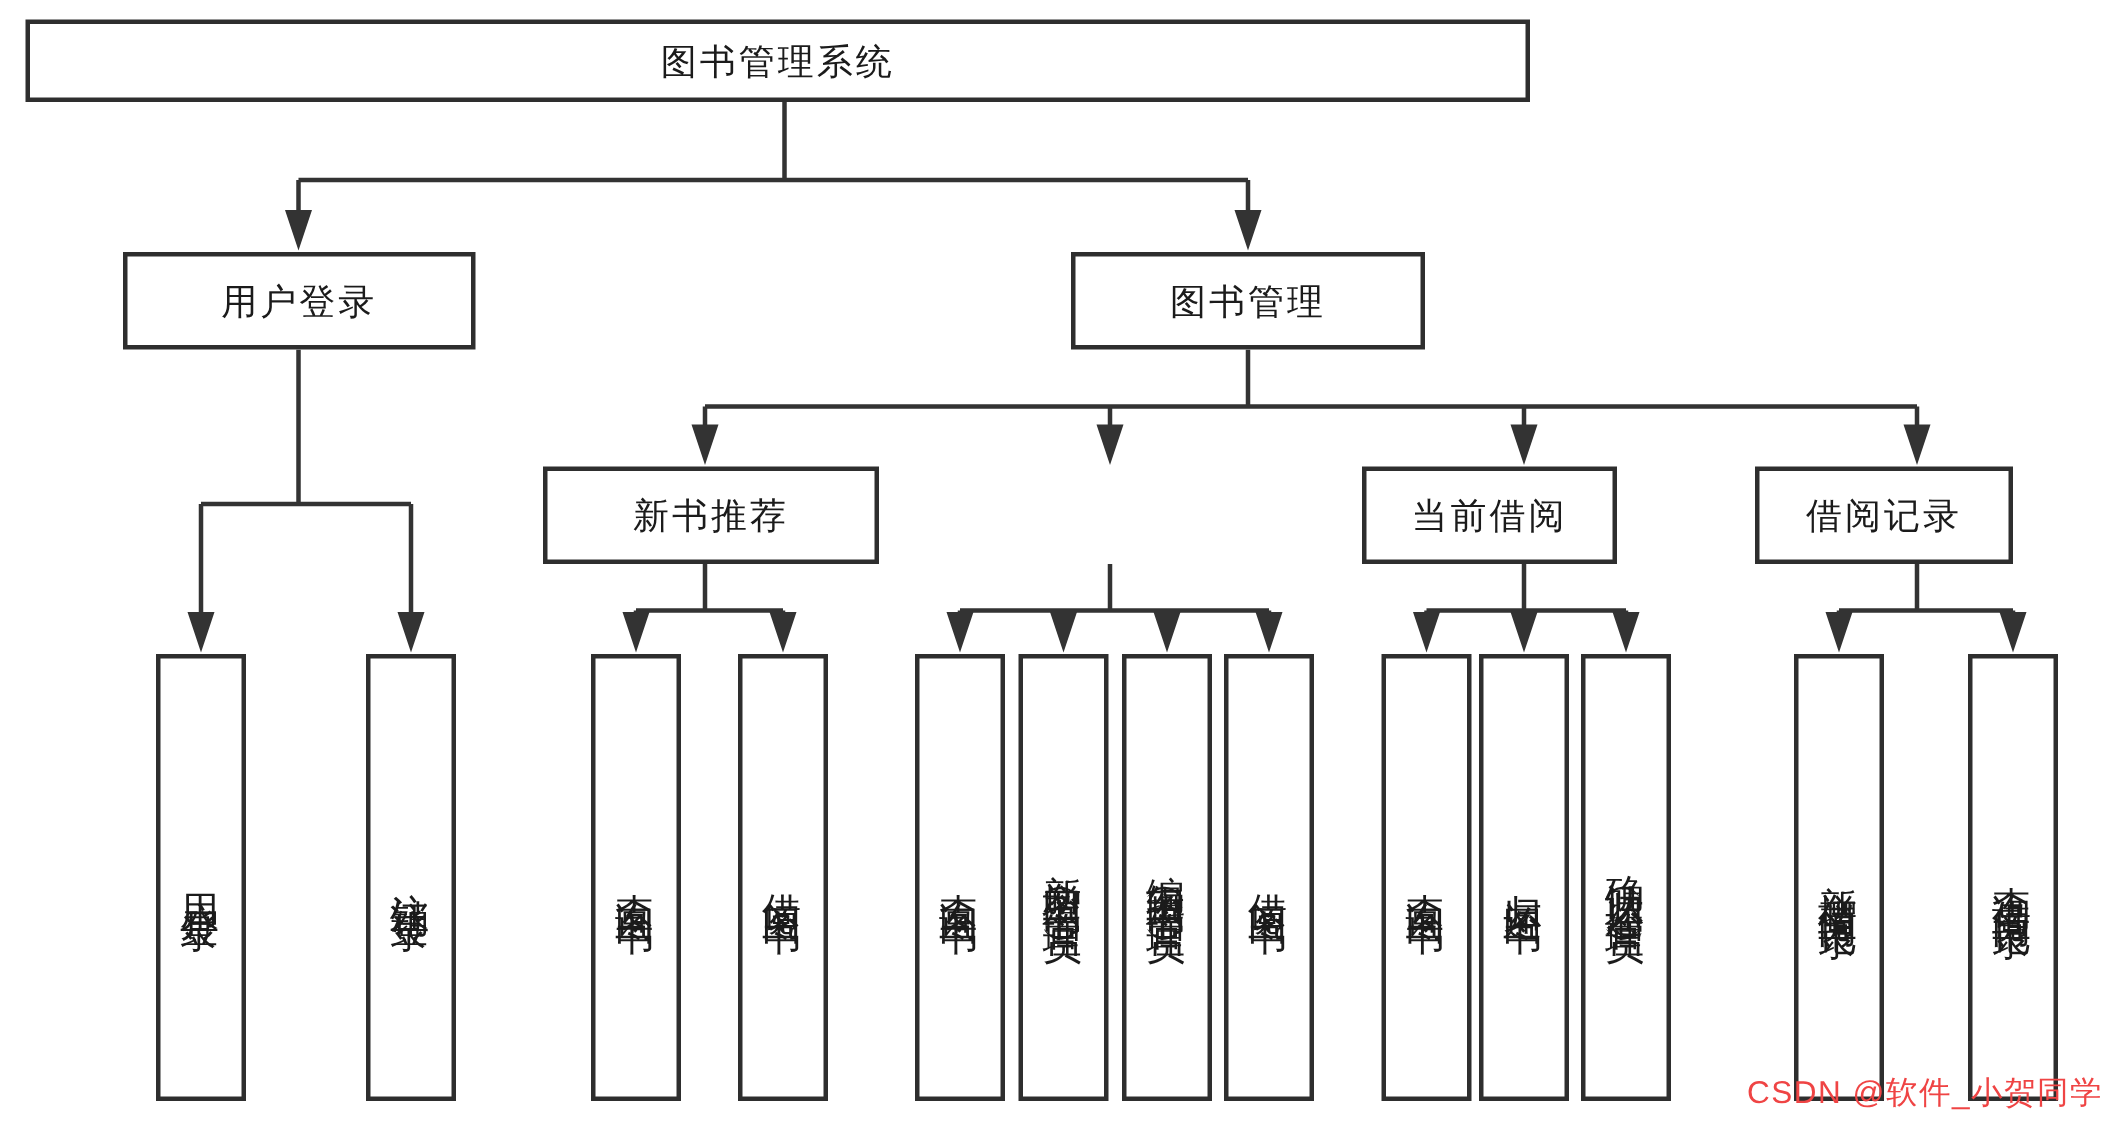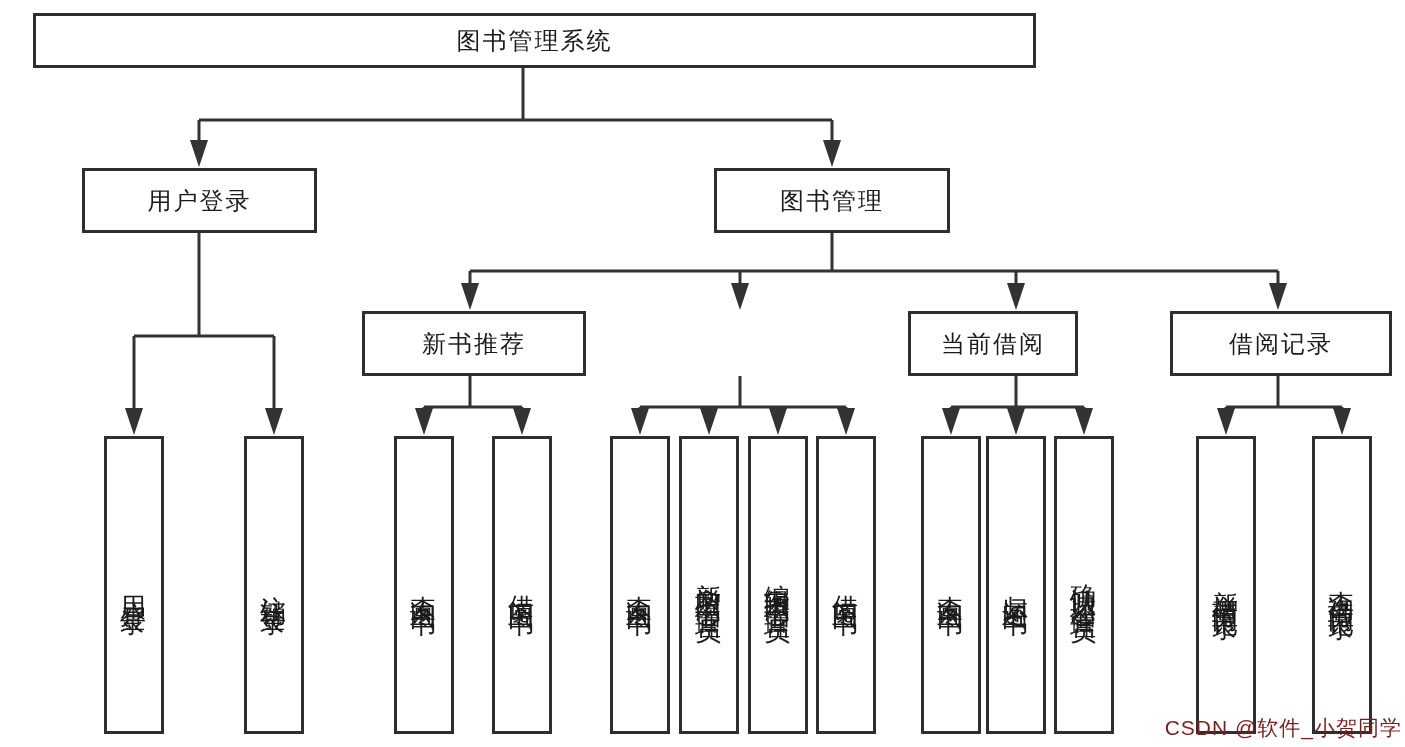--- a/index.html
+++ b/index.html
@@ -12,21 +12,21 @@
     position:absolute;box-sizing:border-box;background:#ffffff;
     border:3px solid #2e2e2e;display:flex;align-items:center;justify-content:center;
     color:#1b1b1b;font-size:24px;letter-spacing:2px;white-space:nowrap;
   }
   .node.v{
     writing-mode:vertical-rl;text-orientation:mixed;
     font-size:26px;letter-spacing:5px;
   }
   .watermark{
     position:absolute;right:3px;bottom:5px;
-    color:#7f1d1d;font-size:21px;letter-spacing:1px;white-space:nowrap;
+    color:#ef4444;font-size:21px;letter-spacing:1px;white-space:nowrap;
   }
 </style>
 </head>
 <body>
 
 <div class="stage">
 
   <svg class="wires" viewBox="0 0 1405 747" aria-hidden="true">
 
     <path d="M523 68 V120 M199 120 H832 M199 120 V145 M832 120 V145
@@ -42,38 +42,38 @@
          M1007 283 L1025 283 L1016 310 Z  M1269 283 L1287 283 L1278 310 Z
          M125 408 L143 408 L134 435 Z  M265 408 L283 408 L274 435 Z
          M415 408 L433 408 L424 435 Z  M513 408 L531 408 L522 435 Z
          M631 408 L649 408 L640 435 Z  M700 408 L718 408 L709 435 Z
          M769 408 L787 408 L778 435 Z  M837 408 L855 408 L846 435 Z
          M942 408 L960 408 L951 435 Z  M1007 408 L1025 408 L1016 435 Z
          M1075 408 L1093 408 L1084 435 Z
          M1217 408 L1235 408 L1226 435 Z  M1333 408 L1351 408 L1342 435 Z" fill="#333333" stroke="none"></path>
   </svg>
 
-  <div class="node" style="left:33px;top:13px;width:1003px;height:55px">
+  <div class="node" style="left:17px;top:13px;width:1003px;height:55px">
     <span>图书管理系统</span>
   </div>
 
   <div class="node" style="left:82px;top:168px;width:235px;height:65px">
     <span>用户登录</span>
   </div>
   <div class="node" style="left:714px;top:168px;width:236px;height:65px">
     <span>图书管理</span>
   </div>
 
   <div class="node" style="left:362px;top:311px;width:224px;height:65px">
     <span>新书推荐</span>
   </div>
   <div class="node" style="left:908px;top:311px;width:170px;height:65px">
     <span>当前借阅</span>
   </div>
-  <div class="node" style="left:1170px;top:311px;width:222px;height:65px">
+  <div class="node" style="left:1170px;top:311px;width:172px;height:65px">
     <span>借阅记录</span>
   </div>
 
   <div class="node v" style="left:104px;top:436px;width:60px;height:298px">
     <span>用户登录</span>
   </div>
   <div class="node v" style="left:244px;top:436px;width:60px;height:298px">
     <span>注销登录</span>
   </div>
 

